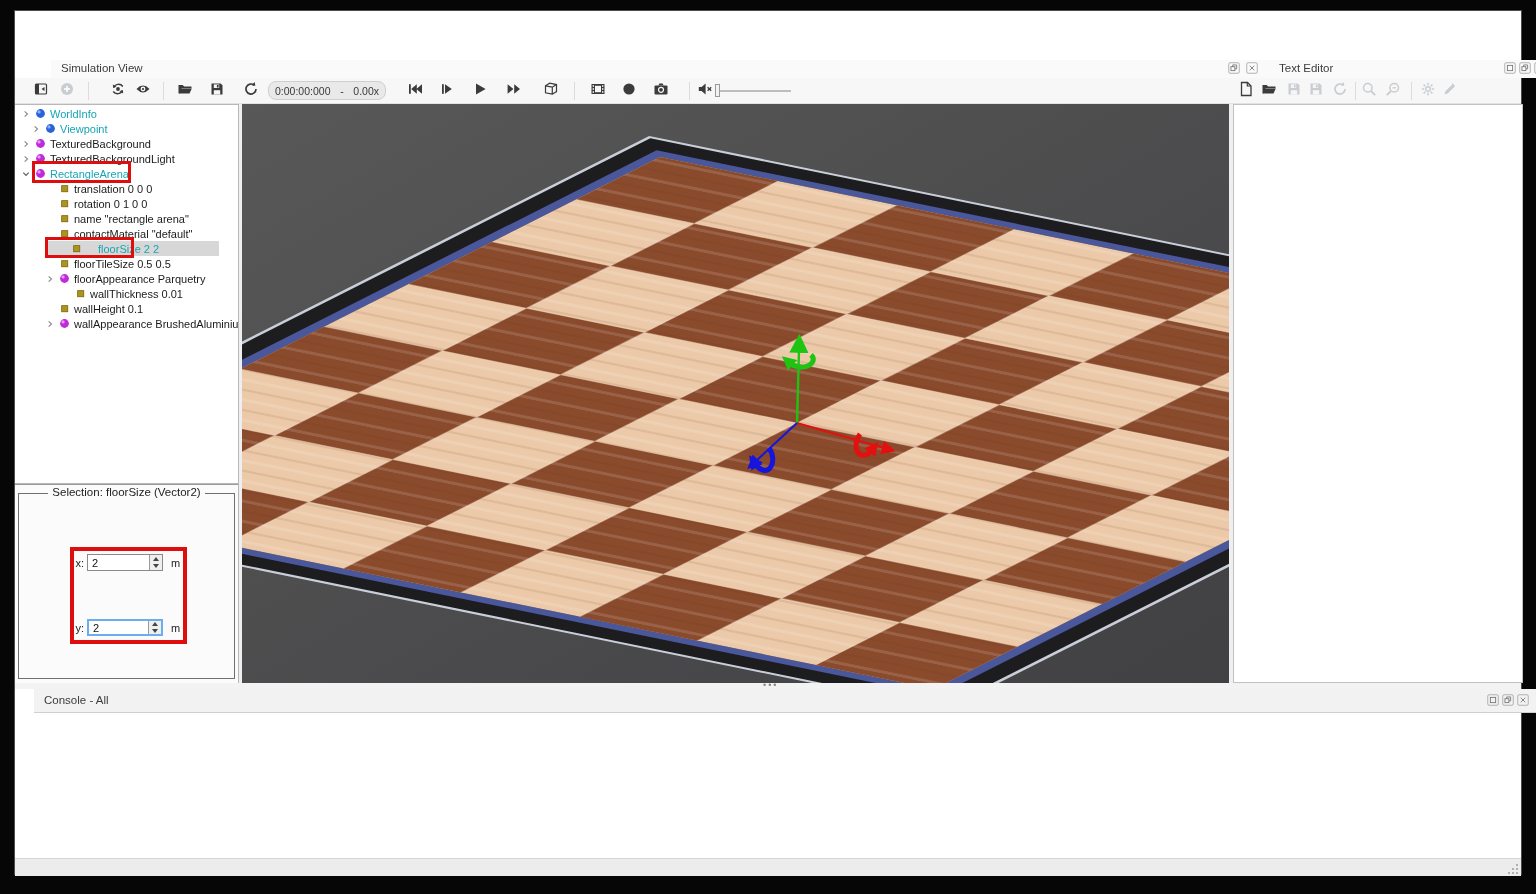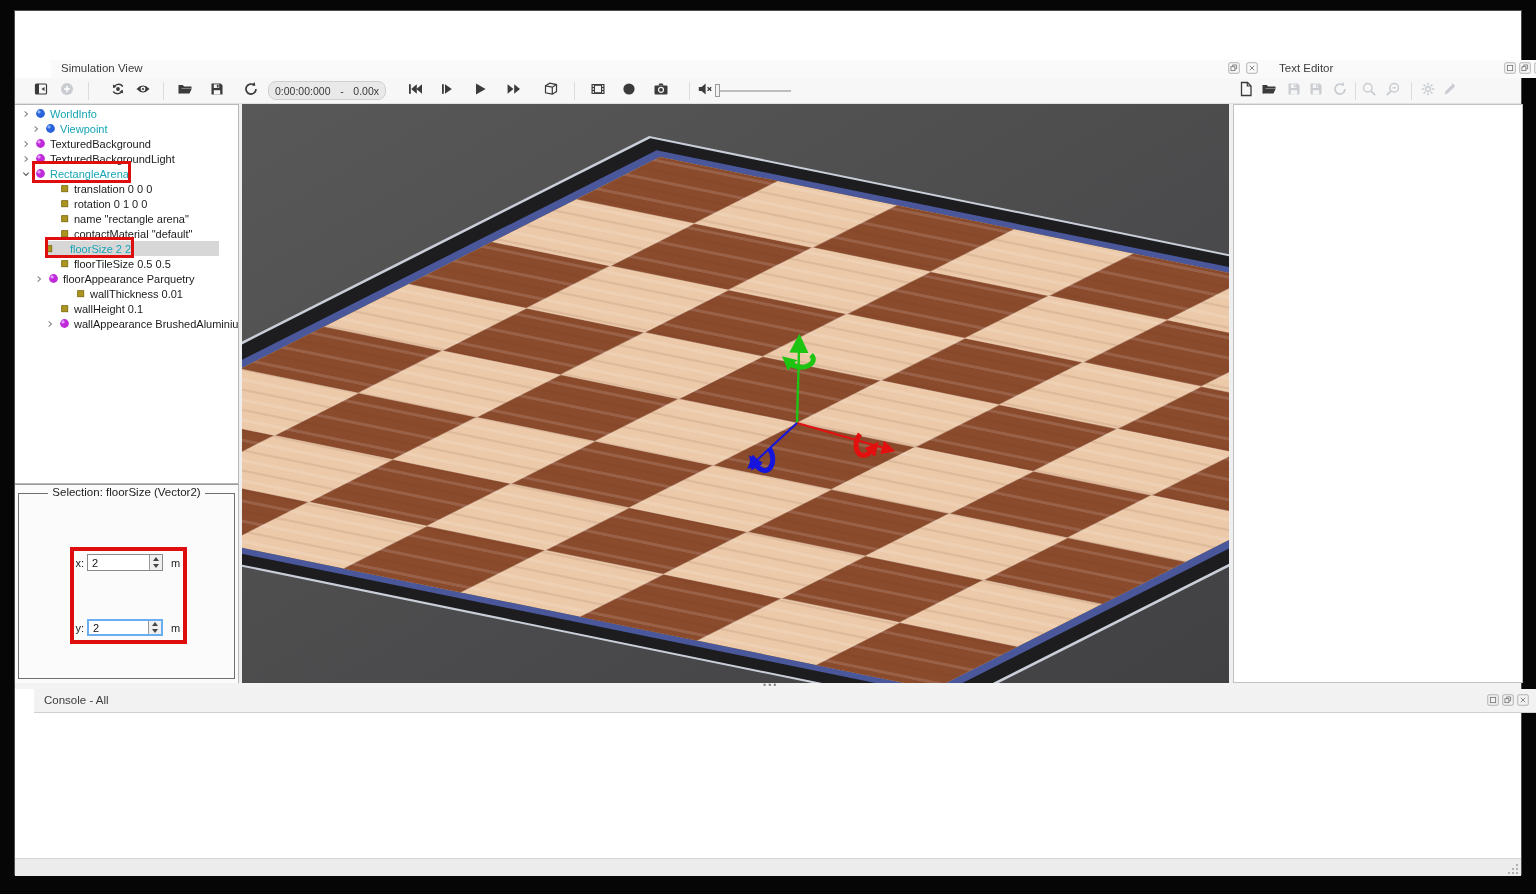--- a/index.html
+++ b/index.html
@@ -409,39 +409,39 @@
       </div>
       <div class="tree-row" style="padding-left: 28px;">
         <span class="tr-chev"></span>
         <span class="tr-icon">
           <svg viewBox="0 0 16 16" width="13" height="13" xmlns="http://www.w3.org/2000/svg">
             <rect x="4.5" y="4.5" width="7.5" height="7.5" fill="#ac951f" stroke="#77660d" stroke-width="1"></rect>
           </svg>
         </span>
         <span class="tr-label ">contactMaterial "default"</span>
       </div>
-      <div class="tree-row selected" style=" gap: 12px;">
+      <div class="tree-row selected" style="padding-left: 28px; gap: 12px;">
         <span class="tr-chev"></span>
         <span class="tr-icon">
           <svg viewBox="0 0 16 16" width="13" height="13" xmlns="http://www.w3.org/2000/svg">
             <rect x="4.5" y="4.5" width="7.5" height="7.5" fill="#ac951f" stroke="#77660d" stroke-width="1"></rect>
           </svg>
         </span>
         <span class="tr-label teal" style="color: rgb(23, 165, 181);">floorSize 2 2</span>
       </div>
       <div class="tree-row" style="padding-left: 28px;">
         <span class="tr-chev"></span>
         <span class="tr-icon">
           <svg viewBox="0 0 16 16" width="13" height="13" xmlns="http://www.w3.org/2000/svg">
             <rect x="4.5" y="4.5" width="7.5" height="7.5" fill="#ac951f" stroke="#77660d" stroke-width="1"></rect>
           </svg>
         </span>
         <span class="tr-label ">floorTileSize 0.5 0.5</span>
       </div>
-      <div class="tree-row" style="padding-left: 17px;">
+      <div class="tree-row" style="padding-left: 28px;">
         <span class="tr-chev">
           <svg viewBox="0 0 16 16" width="12" height="12" xmlns="http://www.w3.org/2000/svg">
             <path d="M6.2 4.4L10 8l-3.8 3.6" fill="none" stroke="#8a8a8a" stroke-width="1.5"></path>
           </svg>
         </span>
         <span class="tr-icon">
           <svg viewBox="0 0 16 16" width="13" height="13" xmlns="http://www.w3.org/2000/svg">
             <circle cx="8" cy="8" r="5.4" fill="#bf2ad9"></circle>
             <circle cx="6.2" cy="6" r="2" fill="#e79aff"></circle>
           </svg>

